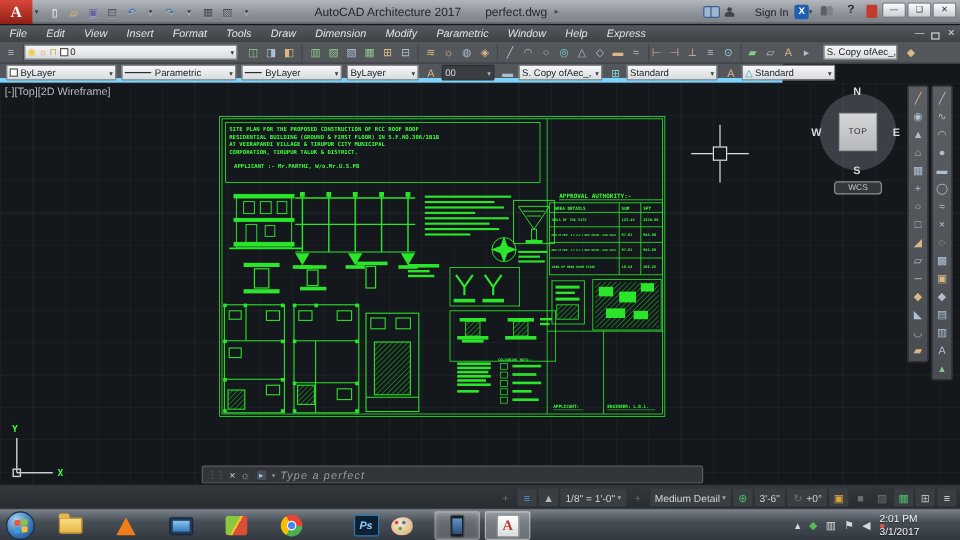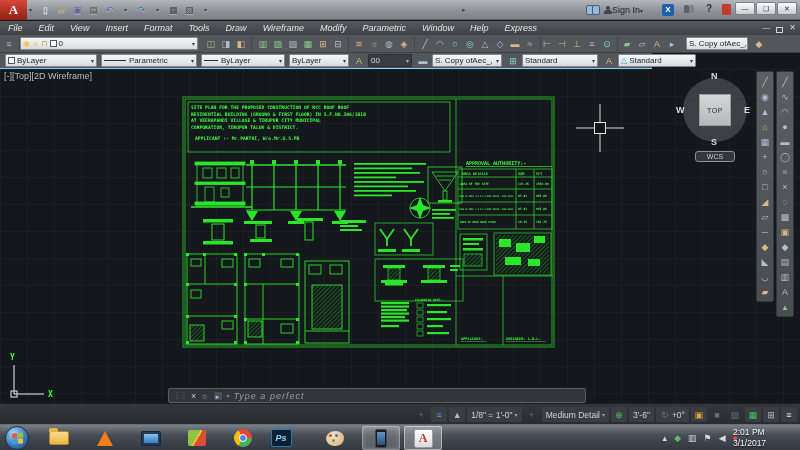--- a/index.html
+++ b/index.html
@@ -24,21 +24,21 @@
     align-items:center; font-size:10px; color:#26282b; }
   #search-box { position:absolute; left:470px; top:3px; width:110px; height:14px;
     background:#70757c; border:1px solid #55595f; border-radius:2px; box-shadow:inset 0 1px 2px rgba(0,0,0,.35);
     font-style:italic; font-size:8px; color:#c3c7cb; padding-left:4px; line-height:12px; }
   .search-pre { position:absolute; left:462px; top:6px; font-size:7px; color:#4a4e53; }
   #binoc { position:absolute; left:586px; top:5px; width:12px; height:9px; }
   #binoc::before,#binoc::after { content:""; position:absolute; width:6px; height:8px;
     border:1.5px solid #3c5f8c; border-radius:2px; background:#9fb6cf; }
   #binoc::after { left:6px; }
   #signin { position:absolute; left:604px; top:3px; height:14px; display:flex; align-items:center;
-    gap:0; font-size:9px; color:#222; }
+    gap:17px; font-size:9px; color:#222; }
   .person-ic { width:8px; height:9px; position:relative; }
   .person-ic::before { content:""; position:absolute; left:2px; top:0; width:4px; height:4px;
     border-radius:50%; background:#41454b; }
   .person-ic::after { content:""; position:absolute; left:0; top:4.5px; width:8px; height:4px;
     border-radius:3px 3px 0 0; background:#41454b; }
   .tiny-caret { font-size:6px; color:#3a3d40; }
   #adsk-x { position:absolute; left:662px; top:4px; width:12px; height:12px; background:#1f5fae;
     border-radius:2px; color:#fff; font-size:8px; font-weight:bold; text-align:center; line-height:12px; }
   #people-ic { position:absolute; left:684px; top:5px; width:12px; height:9px; }
   #people-ic::before,#people-ic::after { content:""; position:absolute; width:5px; height:8px;
@@ -57,21 +57,21 @@
     background:linear-gradient(#55585d,#3e4145); display:flex; align-items:center;font-style:italic; }
   .menu-item { font-size:9px; color:#e2e4e6; padding:0 8px; line-height:14px; }
   .doc-ctrls { position:absolute; right:4px; top:21px; display:flex; gap:6px; align-items:center; }
   .doc-ctrl { font-size:8px; color:#d3d6d9; line-height:14px; }
   .doc-restore { width:7px; height:6px; border:1px solid #d3d6d9; margin-top:4px; }
 
   
   #tbrow1 { position:absolute; top:35px; left:0; width:800px; height:18px;
     background:#53565b; border-bottom:1px solid #3c3f43; }
   #tbrow2 { position:absolute; top:53px; left:0; width:652px; height:16px;
-    background:#53565b; border-bottom:1px solid #7dd3fc; }
+    background:#53565b; border-bottom:4px solid #7dd3fc; }
   .combo { position:absolute; height:13px; background:linear-gradient(#f6f7f8,#d8dbde);
     border:1px solid #84888d; border-radius:1px; display:flex; align-items:center;
     font-size:8px; color:#1e2023; padding:0 2px; white-space:nowrap; overflow:hidden; }
   .combo .caret { margin-left:auto; font-size:6px; color:#3c4045; padding-left:2px; }
   .combo.dark { background:#3a3d41; color:#d8dadd; border-color:#2a2d30; }
   .mini { font-size:8px; margin-right:2px; }
   .sq-white { width:7px; height:7px; background:#fff; border:1px solid #555; margin-right:2px; }
   .line-sample { width:22px; border-top:1.5px solid #2a2d30; margin-right:3px; }
   .ti { width:14px; height:14px; display:inline-flex; align-items:center; justify-content:center;
     font-size:9px; color:#aebfd2; }
@@ -192,20 +192,24 @@
       <span class="qicon q-save">▣</span>
       <span class="qicon q-print">▤</span>
       <span class="qicon q-undo">↶</span>
       <span class="qicon" style="font-size:6px;">▾</span>
       <span class="qicon q-redo">↷</span>
       <span class="qicon" style="font-size:6px;">▾</span>
       <span class="qicon">▦</span>
       <span class="qicon">▧</span>
       <span class="qicon" style="font-size:6px;">▾</span>
     </div>
+    <div id="title-center">
+      <span>AutoCAD Architecture 2017</span>
+      <span>perfect.dwg</span>
+    </div>
     <span class="search-pre">▸</span>
     <span id="binoc"></span>
     <div id="signin">
       <span class="person-ic"></span>
       <span>Sign In</span>
       <span class="tiny-caret">▾</span>
     </div>
     <div id="adsk-x">X</div>
     <div id="people-ic"></div>
     <div id="help-ic">?</div>
@@ -218,21 +222,21 @@
   </div>
 
   <div id="menubar">
     <span class="menu-item">File</span>
     <span class="menu-item">Edit</span>
     <span class="menu-item">View</span>
     <span class="menu-item">Insert</span>
     <span class="menu-item">Format</span>
     <span class="menu-item">Tools</span>
     <span class="menu-item">Draw</span>
-    <span class="menu-item">Wireframe</span>
+    <span class="menu-item">Dimension</span>
     <span class="menu-item">Modify</span>
     <span class="menu-item">Parametric</span>
     <span class="menu-item">Window</span>
     <span class="menu-item">Help</span>
     <span class="menu-item">Express</span>
   </div>
   <div class="doc-ctrls">
     <span class="doc-ctrl">—</span>
     <span class="doc-restore"></span>
     <span class="doc-ctrl">✕</span>
@@ -712,21 +716,21 @@
       <span class="ic-comp">
           <i></i>
         </span>
     </div>
     <div class="tb-btn" style="left:178px;">
       <span class="ic-hips"></span>
     </div>
     <div class="tb-btn" style="left:224px;">
       <span class="ic-chrome"></span>
     </div>
-    <div class="tb-btn" style="left:262px;font-style:italic;">
+    <div class="tb-btn" style="left:286px;font-style:italic;">
       <span class="ic-ps">Ps</span>
     </div>
     <div class="tb-btn" style="left:316px;">
       <span class="ic-paint"></span>
     </div>
     <div class="tb-btn hl" style="left:362px;">
       <span class="ic-phone">
           <i></i>
         </span>
     </div>

